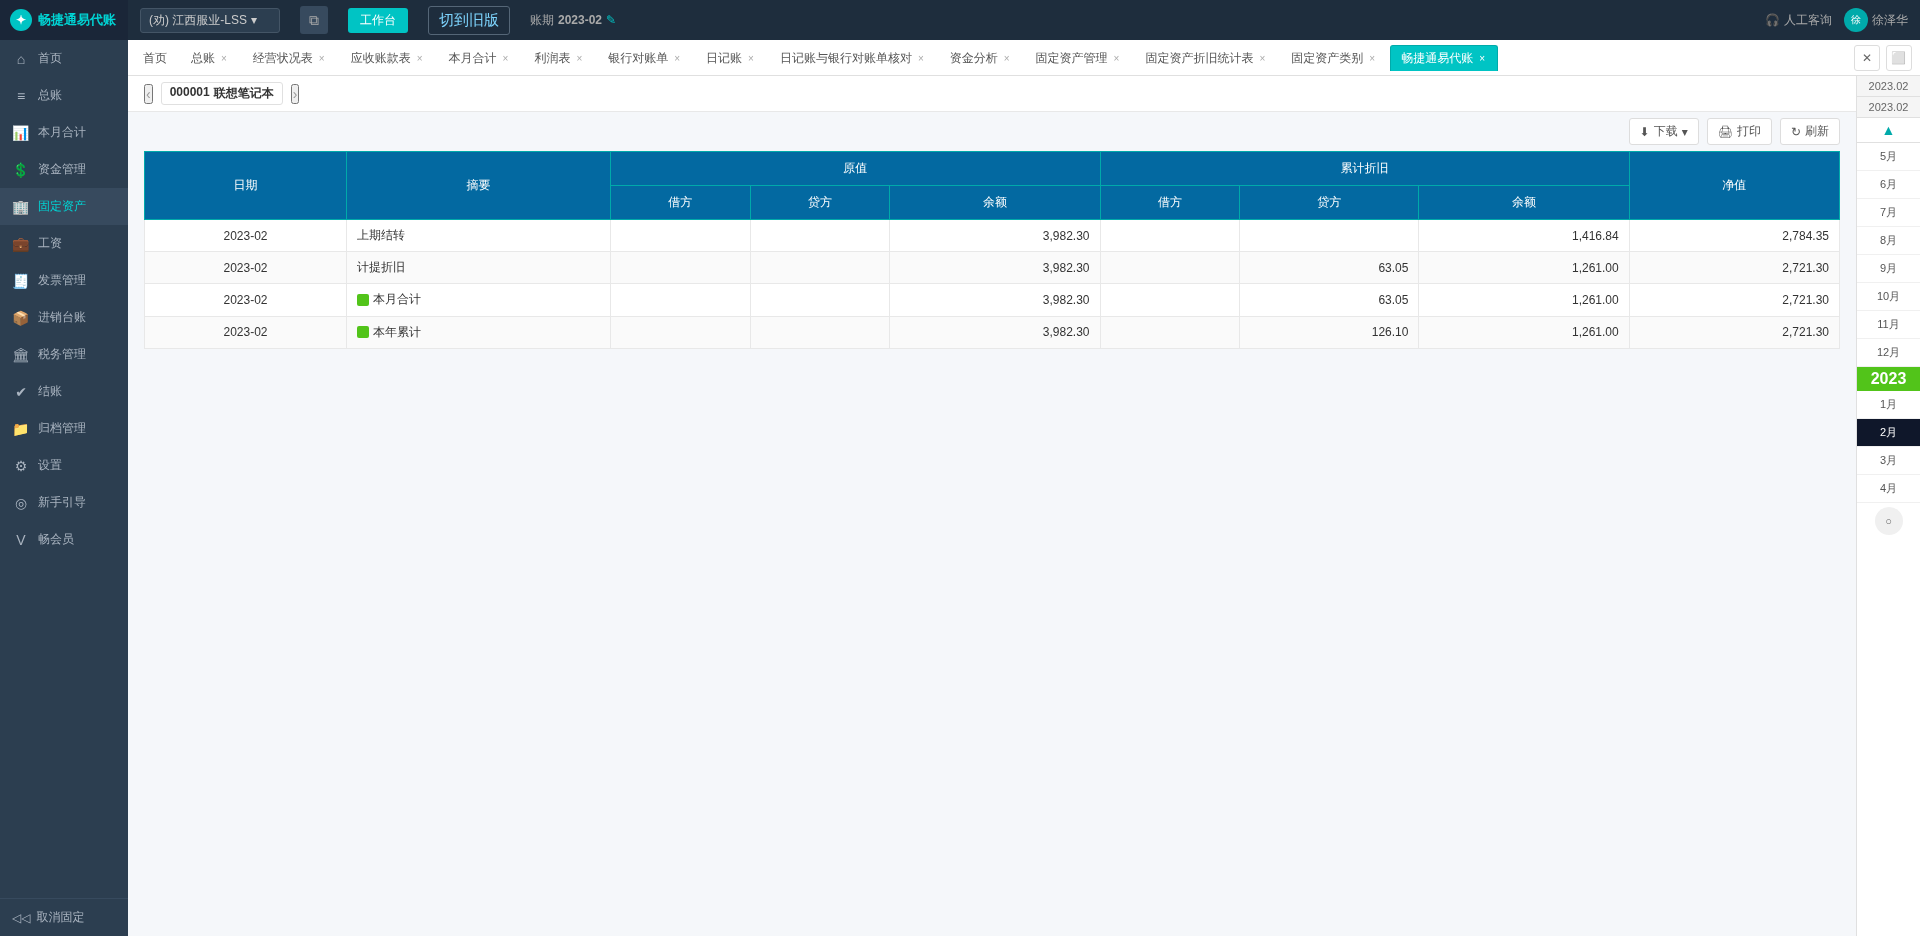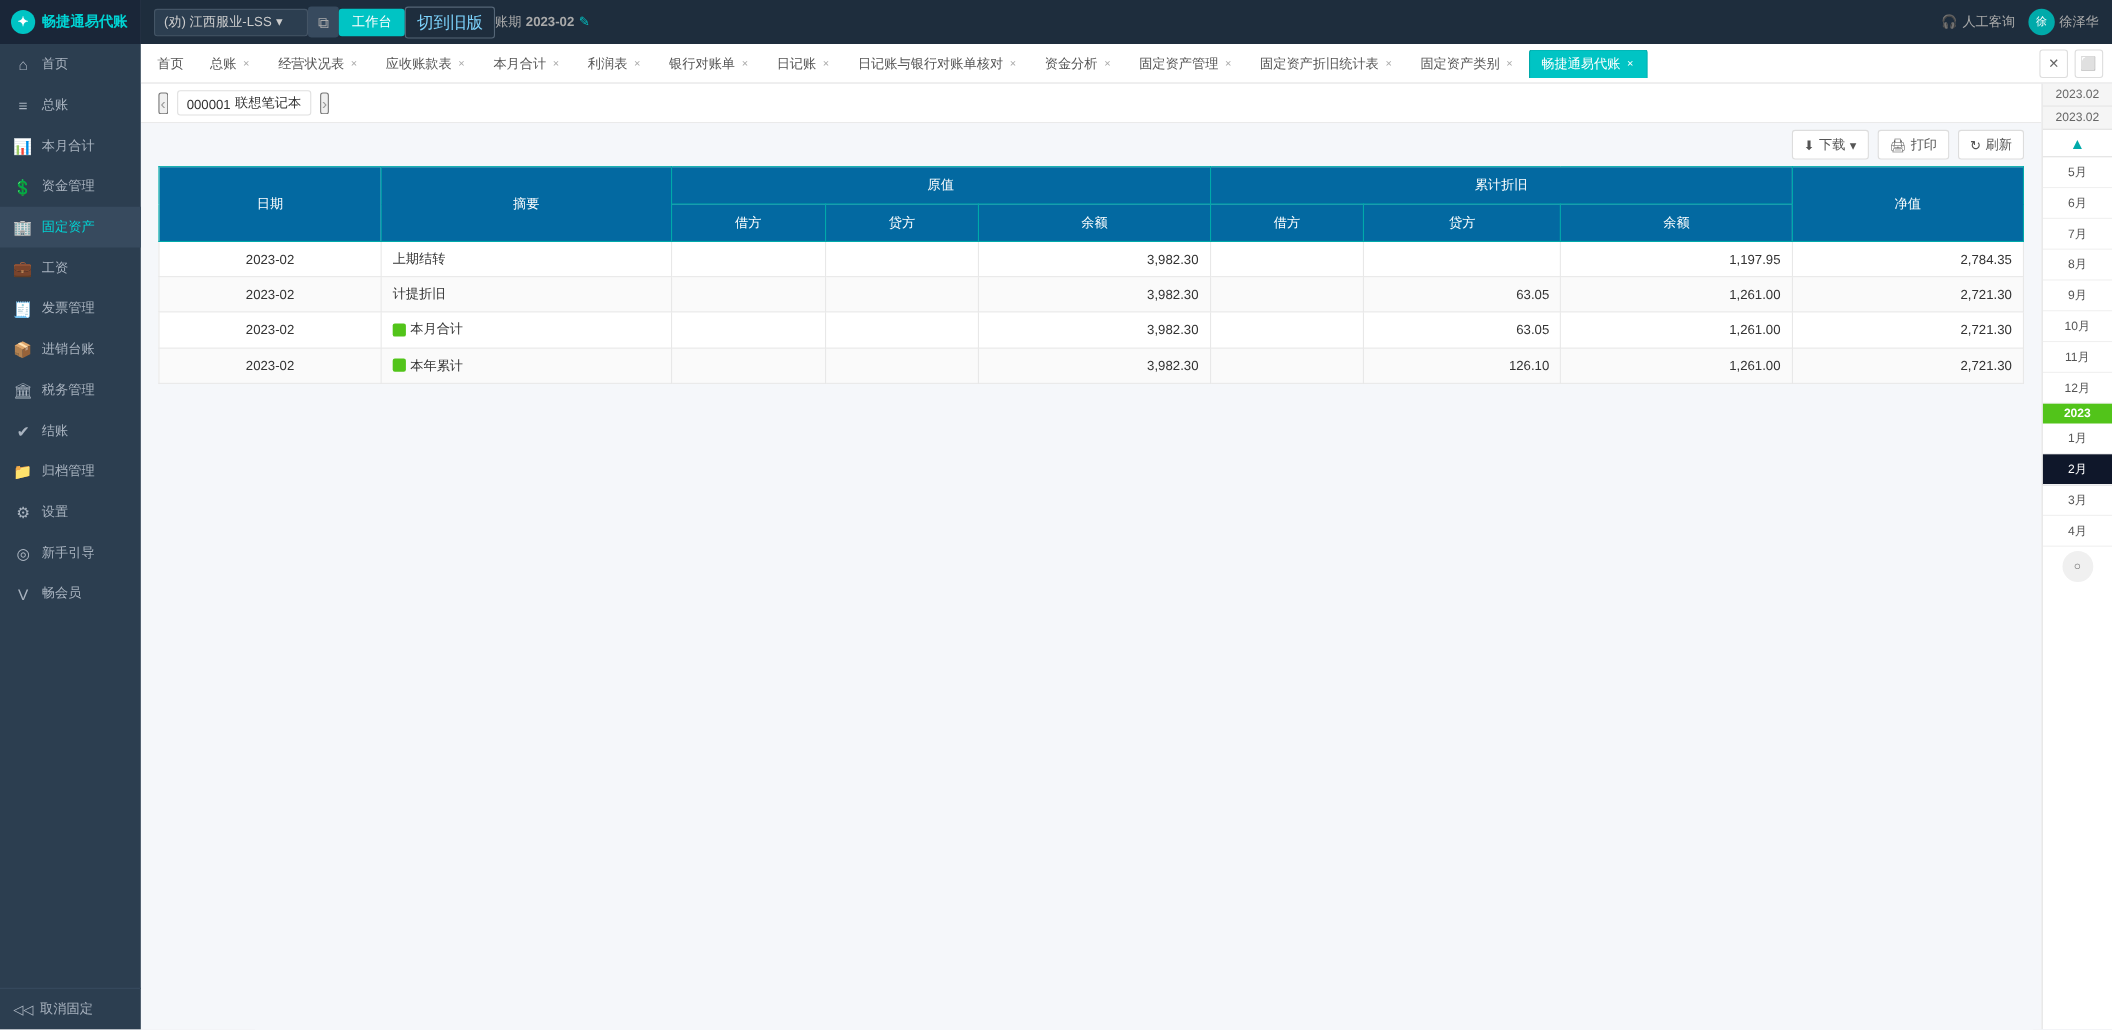--- a/index.html
+++ b/index.html
@@ -69,21 +69,21 @@
       overflow: hidden;
     }
 
     
     .topbar {
       height: 40px;
       background: #1e2d3d;
       display: flex;
       align-items: center;
       padding: 0 12px;
-      gap: 0;
+      gap: 20px;
       flex-shrink: 0;
     }
     .company-selector {
       display: flex;
       align-items: center;
       gap: 4px;
       background: #2c3e50;
       border: 1px solid #445566;
       border-radius: 3px;
       padding: 3px 8px;
@@ -248,22 +248,23 @@
       font-size: 14px;
     }
     .breadcrumb-chip {
       background: #fff;
       border: 1px solid #e0e0e0;
       border-radius: 3px;
       padding: 2px 8px;
       font-size: 12px;
       color: #333;
       display: flex;
-      align-items: flex-end;
+      align-items: flex-start;
       gap: 4px;
+      font-weight: bold;
     }
 
     
     .toolbar {
       display: flex;
       justify-content: flex-end;
       align-items: center;
       padding: 6px 16px;
       gap: 8px;
       background: #f5f7fa;
@@ -594,21 +595,21 @@
           </thead>
           <tbody id="table-body">
           <tr>
     <td class="text-center">2023-02</td>
     <td>上期结转</td>
     <td class="text-right"></td>
     <td class="text-right"></td>
     <td class="text-right">3,982.30</td>
     <td class="text-right"></td>
     <td class="text-right"></td>
-    <td class="text-right">1,197.95</td>
+    <td class="text-right">1,416.84</td>
     <td class="text-right">2,784.35</td>
   </tr>
               <tr>
     <td class="text-center">2023-02</td>
     <td>计提折旧</td>
     <td class="text-right"></td>
     <td class="text-right"></td>
     <td class="text-right">3,982.30</td>
     <td class="text-right"></td>
     <td class="text-right">63.05</td>
@@ -650,21 +651,21 @@
       </div>
       <div id="date-months-container">
           <div class="date-month">5月</div>
           <div class="date-month">6月</div>
           <div class="date-month">7月</div>
           <div class="date-month">8月</div>
           <div class="date-month">9月</div>
           <div class="date-month">10月</div>
           <div class="date-month">11月</div>
           <div class="date-month">12月</div>
-          <div style="background: rgb(82, 196, 26); color: rgb(255, 255, 255); text-align: center; padding: 3px 2px; font-size: 11px; font-weight: bold;">2023</div>
+          <div style="background: rgb(82, 196, 26); color: rgb(255, 255, 255); text-align: center; padding: 3px 2px; font-size: 16px; font-weight: bold;">2023</div>
           <div class="date-month">1月</div>
           <div class="date-month active">2月</div>
           <div class="date-month">3月</div>
           <div class="date-month">4月</div>
         </div>
       <div class="date-expand-btn">○</div>
     </div>
   </div>
 </div>
 

